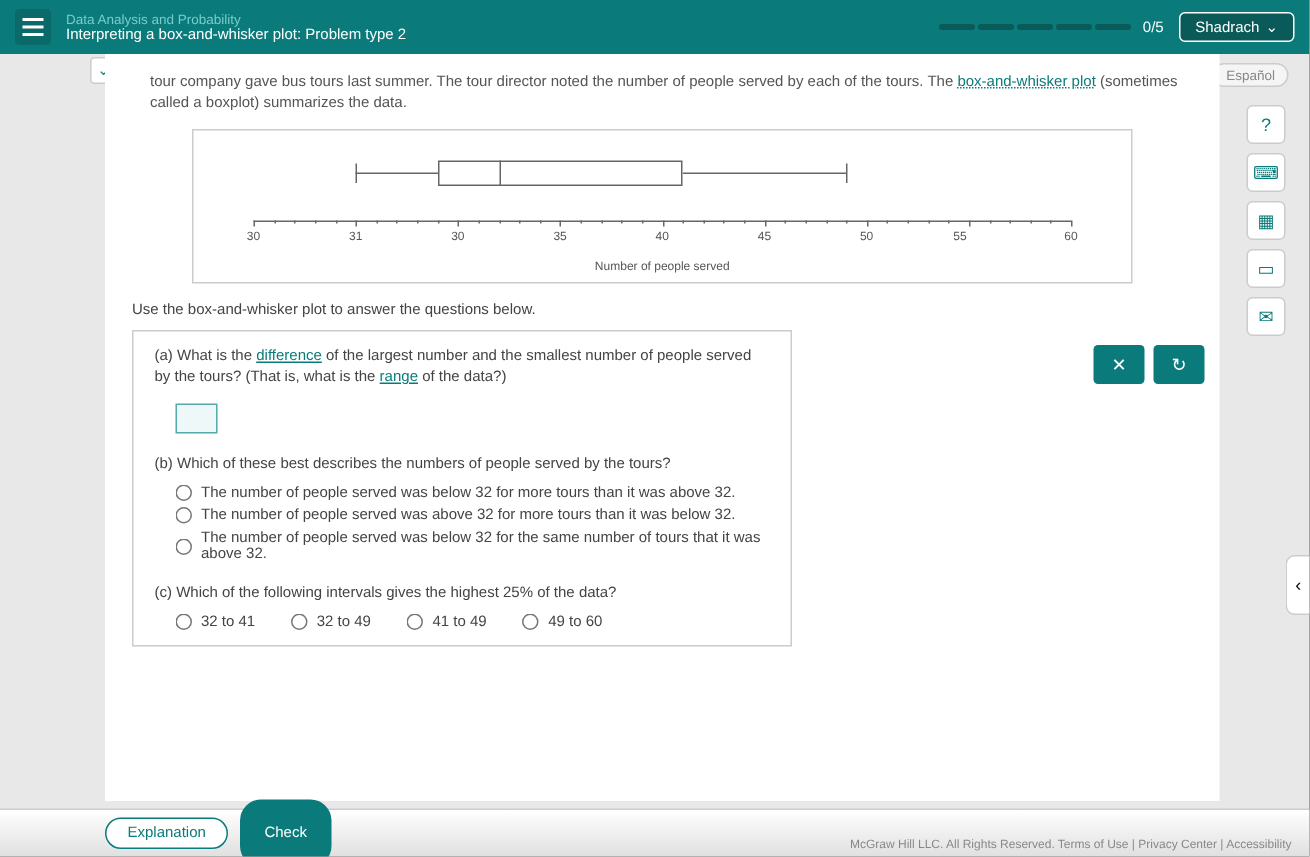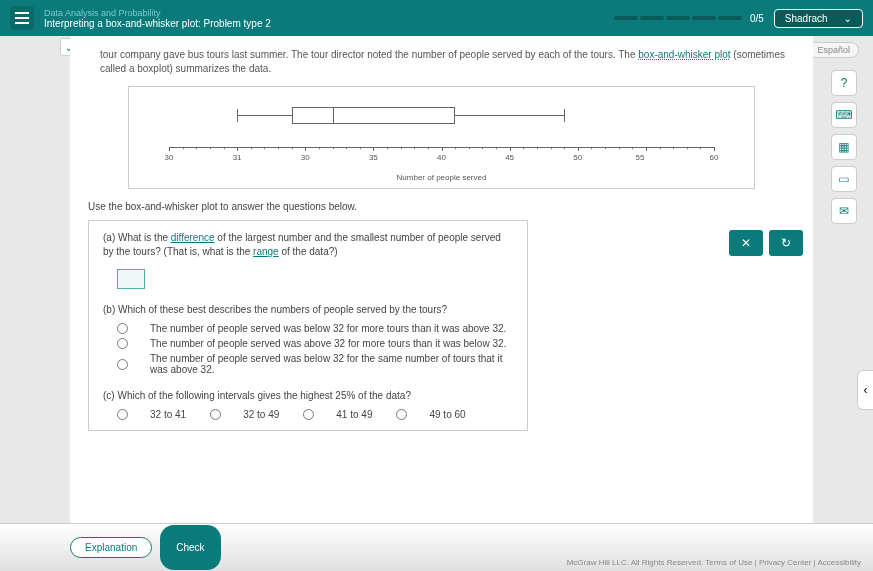--- a/index.html
+++ b/index.html
@@ -5,21 +5,21 @@
 *{box-sizing:border-box;margin:0;padding:0;font-family:Arial,sans-serif}
 body{background:#1a1a1a;width:873px;height:571px;overflow:hidden;position:relative}
 .frame{background:#e8e8e8;width:873px;height:571px;position:relative}
 .topbar{background:#0a7a7a;height:36px;display:flex;align-items:center;padding:16px 10px;color:#fff;font-size:10px}
 .menu-btn{width:24px;height:24px;background:#0a6a6a;border-radius:3px;display:flex;flex-direction:column;justify-content:center;align-items:center;gap:3px;margin-right:10px}
 .menu-btn div{width:14px;height:2px;background:#fff}
 .crumb{flex:1}
 .crumb .sub{color:#7cc;font-size:9px}
 .prog{display:flex;gap:2px;margin-right:8px}
 .prog span{width:24px;height:4px;background:#0a5a5a;border-radius:2px}
-.user-btn{background:#0a5a5a;border:1px solid #fff;border-radius:4px;padding:3px 10px;font-size:10px;display:flex;align-items:center;gap:16px}
+.user-btn{background:#0a5a5a;border:1px solid #fff;border-radius:4px;padding:3px 10px;font-size:10px;display:flex;align-items:center;gap:4px}
 .main{background:#fff;margin:0 60px 0 70px;padding:12px 18px;position:relative;height:498px;overflow:hidden}
 .chev{position:absolute;left:60px;top:38px;width:18px;height:18px;background:#fff;border:1px solid #ccc;border-radius:3px;display:flex;align-items:center;justify-content:center;font-size:10px;color:#0a7a7a}
 .intro{font-size:10px;color:#555;line-height:1.4;margin-bottom:10px;margin-left:12px}
 .intro .lnk{color:#0a7a7a;text-decoration:underline dotted}
 .esp{position:absolute;right:14px;top:42px;border:1px solid #ccc;border-radius:10px;padding:2px 8px;font-size:9px;color:#888;background:#f5f5f5}
 .plotbox{border:1px solid #ccc;margin:8px 40px 12px 40px;padding:10px 20px 6px 20px}
 .plot-area{height:50px;position:relative;margin:0 20px}
 .whisker-line{position:absolute;top:18px;height:1px;background:#666}
 .wcap{position:absolute;top:12px;width:1px;height:13px;background:#666}
 .box{position:absolute;top:10px;height:17px;border:1px solid #666;background:#fff}
@@ -29,29 +29,29 @@
 .tick{position:absolute;top:0;width:1px;height:4px;background:#666}
 .tlabel{position:absolute;top:6px;font-size:8px;color:#555;transform:translateX(-50%)}
 .xlabel{text-align:center;font-size:8px;color:#555;margin-top:2px}
 .instr{font-size:10px;color:#444;margin:10px 0 8px 0}
 .qbox{border:1px solid #ccc;padding:10px 14px;font-size:10px;color:#444;width:440px}
 .q{margin-bottom:14px}
 .q:last-child{margin-bottom:0}
 .qt{margin-bottom:6px;line-height:1.4}
 .glnk{color:#0a7a7a;text-decoration:underline}
 .inp{width:28px;height:20px;border:1px solid #5aa;background:#eef8f8;margin-top:4px;margin-left:14px}
-.opt{display:flex;align-items:center;gap:22px;margin:4px 0 4px 14px}
+.opt{display:flex;align-items:center;gap:6px;margin:4px 0 4px 14px}
 .opt input{width:11px;height:11px}
 .optsrow{display:flex;gap:24px;margin-top:6px;margin-left:14px}
 .optsrow .opt{margin:0}
 .ctrl{position:absolute;right:70px;top:230px;display:flex;gap:6px}
 .ctrl button{width:34px;height:26px;background:#0a7a7a;color:#fff;border:none;border-radius:3px;font-size:12px}
 .sidebar{position:absolute;right:16px;top:70px;display:flex;flex-direction:column;gap:6px}
 .sbtn{width:26px;height:26px;background:#fff;border:1px solid #ccc;border-radius:4px;display:flex;align-items:center;justify-content:center;font-size:12px;color:#0a7a7a}
-.footer{position:absolute;bottom:0;left:0;right:0;height:48px;background:linear-gradient(#fff,#e0e0e0);display:flex;align-items:center;padding:0 70px;border-top:1px solid #ccc}
+.footer{position:absolute;bottom:0;left:0;right:0;height:32px;background:linear-gradient(#fff,#e0e0e0);display:flex;align-items:center;padding:0 70px;border-top:1px solid #ccc}
 .expl{background:#fff;border:1px solid #0a7a7a;color:#0a7a7a;border-radius:14px;padding:4px 14px;font-size:10px;margin-right:8px}
 .chk{background:#0a7a7a;color:#fff;border:none;border-radius:14px;padding:17px 16px;font-size:10px}
 .copy{position:absolute;right:12px;bottom:4px;font-size:8px;color:#888}
 .tab{position:absolute;right:0;top:370px;width:16px;height:40px;background:#fff;border:1px solid #ccc;border-right:none;border-radius:6px 0 0 6px;display:flex;align-items:center;justify-content:center;font-size:12px}
 </style>
 </head>
 <body>
 
 <div class="frame">
 <div class="topbar">

